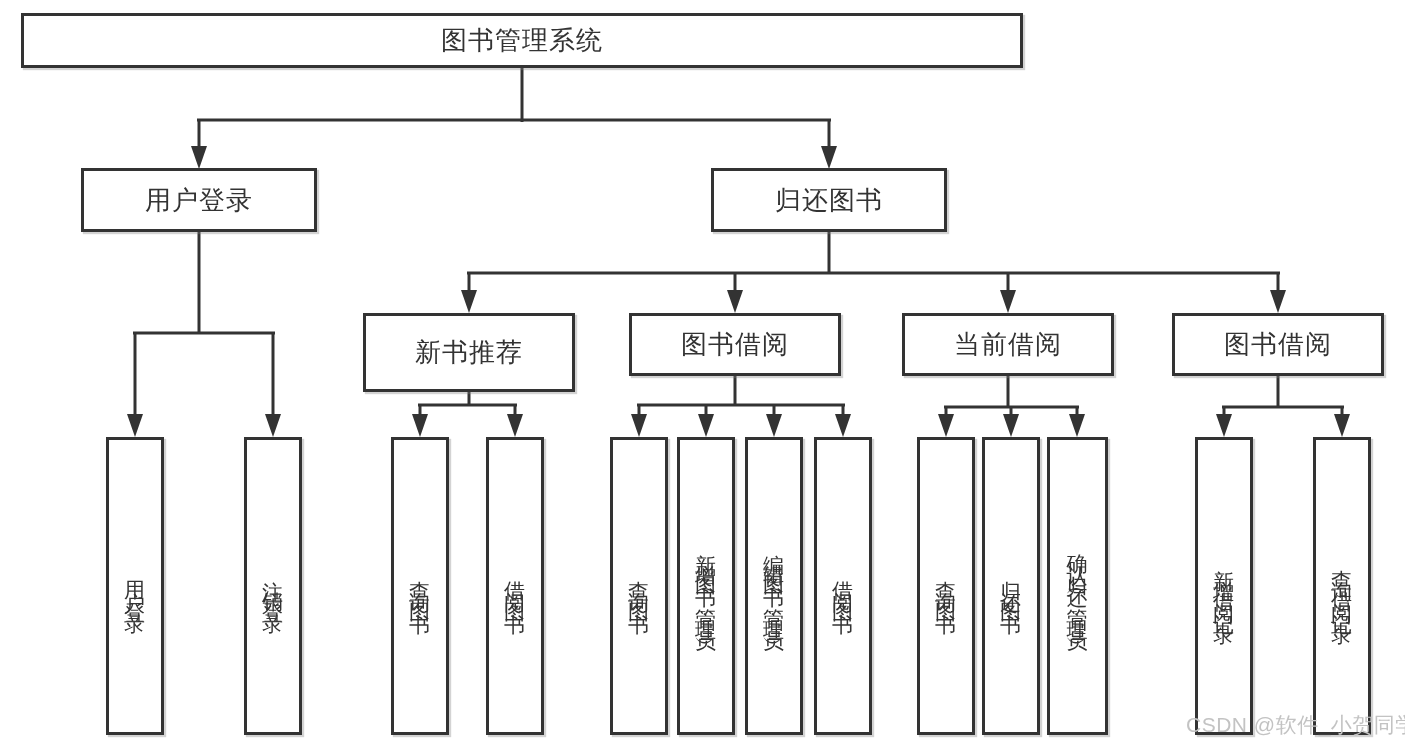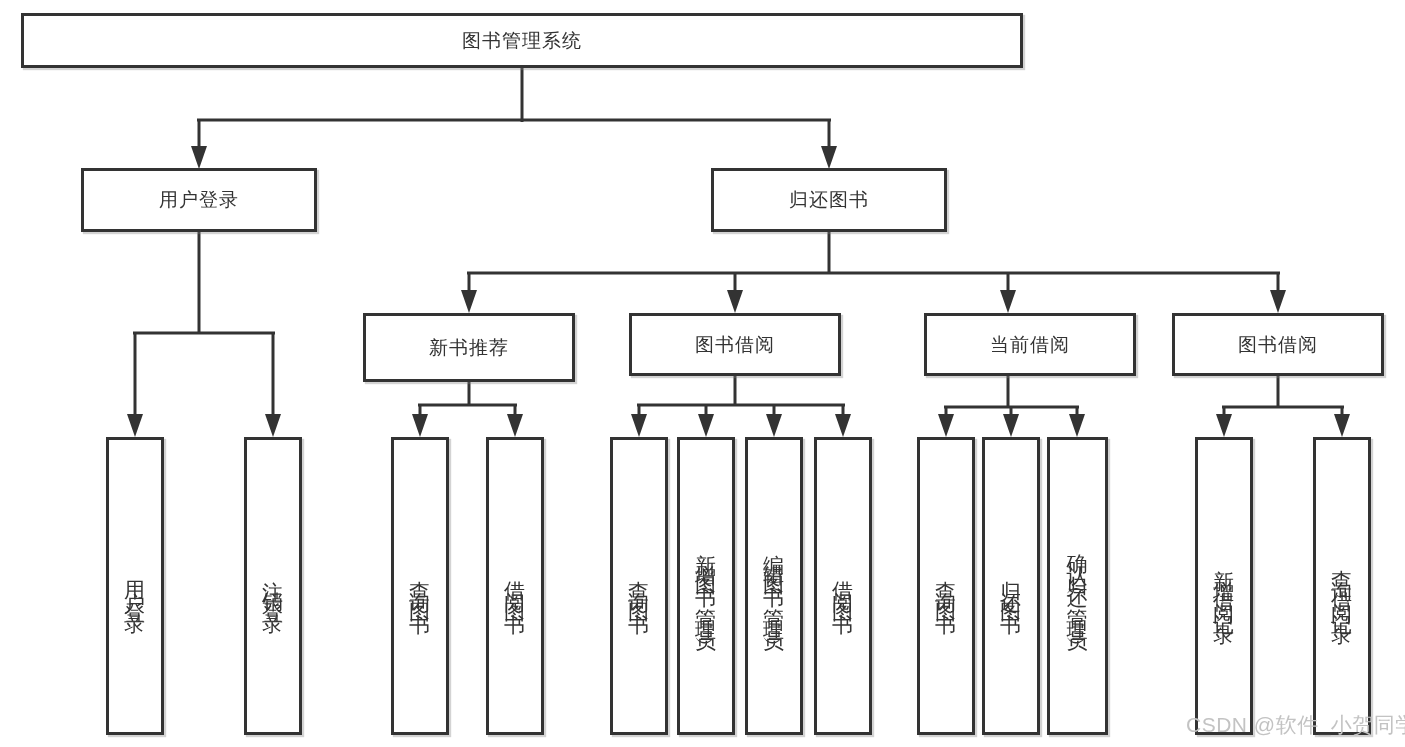--- a/index.html
+++ b/index.html
@@ -9,21 +9,21 @@
     font-family:"Liberation Sans","DejaVu Sans",sans-serif;
   }
   #stage{position:absolute;left:0;top:0;width:1405px;height:747px;}
   svg.connectors{position:absolute;left:0;top:0;z-index:1;}
   .node{
     position:absolute;z-index:2;box-sizing:border-box;
     background:#ffffff;border:3px solid #333333;color:#333333;
     display:flex;align-items:center;justify-content:center;
     box-shadow:2px 2px 1px rgba(130,130,130,0.35);
   }
-  .hnode{font-size:19px;letter-spacing:1px;font-family:Liberation Serif, serif;}
+  .hnode{font-size:26px;letter-spacing:1px;font-family:Liberation Serif, serif;}
   .vnode .vtext{
     writing-mode:vertical-rl;text-orientation:mixed;
     font-size:21px;line-height:1;letter-spacing:11px;
     white-space:nowrap;
   }
   .watermark{
     position:absolute;z-index:6;left:1186px;top:711px;
     font-size:21px;color:#c3c3c3;letter-spacing:0.5px;white-space:nowrap;
   }
 </style>
@@ -92,23 +92,23 @@
       <polygon points="1216,414 1232,414 1224,437"></polygon>
       <polygon points="1334,414 1350,414 1342,437"></polygon>
     </g>
   </svg>
 
   <div class="node hnode" style="left:21px;top:13px;width:1002px;height:55px;">图书管理系统</div>
 
   <div class="node hnode" style="left:81px;top:168px;width:236px;height:64px;">用户登录</div>
   <div class="node hnode" style="left:711px;top:168px;width:236px;height:64px;">归还图书</div>
 
-  <div class="node hnode" style="left:363px;top:313px;width:212px;height:69px;">新书推荐</div>
+  <div class="node hnode" style="left:363px;top:313px;width:212px;height:79px;">新书推荐</div>
   <div class="node hnode" style="left:629px;top:313px;width:212px;height:63px;">图书借阅</div>
-  <div class="node hnode" style="left:902px;top:313px;width:212px;height:63px;margin-left:22px;">当前借阅</div>
+  <div class="node hnode" style="left:902px;top:313px;width:212px;height:63px;">当前借阅</div>
   <div class="node hnode" style="left:1172px;top:313px;width:212px;height:63px;">图书借阅</div>
 
   <div class="node vnode" style="left:106px;top:437px;width:58px;height:298px;">
     <span class="vtext">用户登录</span>
   </div>
   <div class="node vnode" style="left:244px;top:437px;width:58px;height:298px;">
     <span class="vtext">注销登录</span>
   </div>
 
   <div class="node vnode" style="left:391px;top:437px;width:58px;height:298px;">

